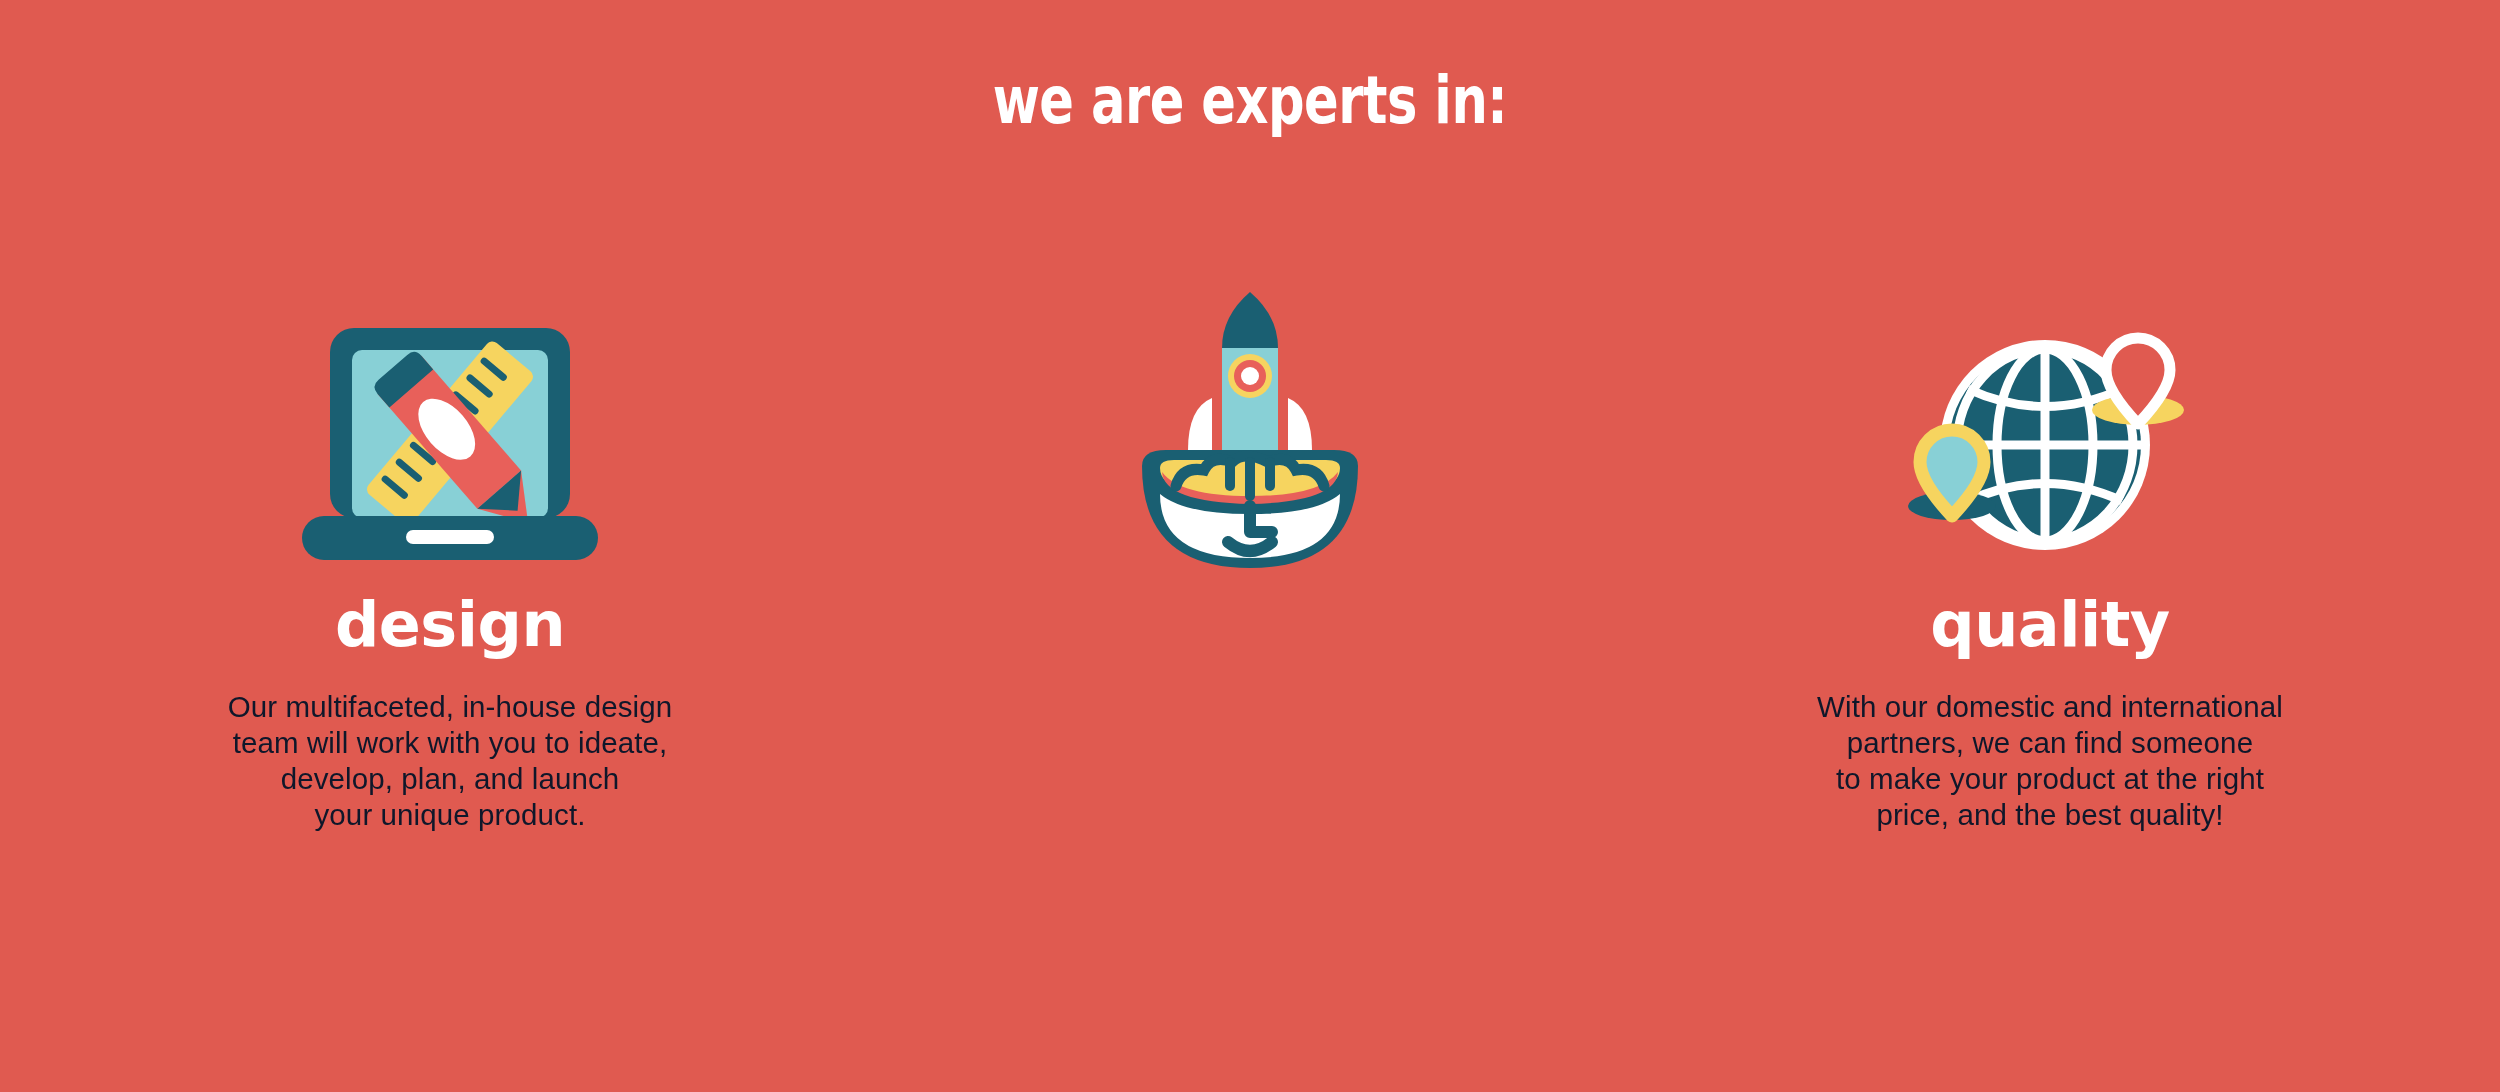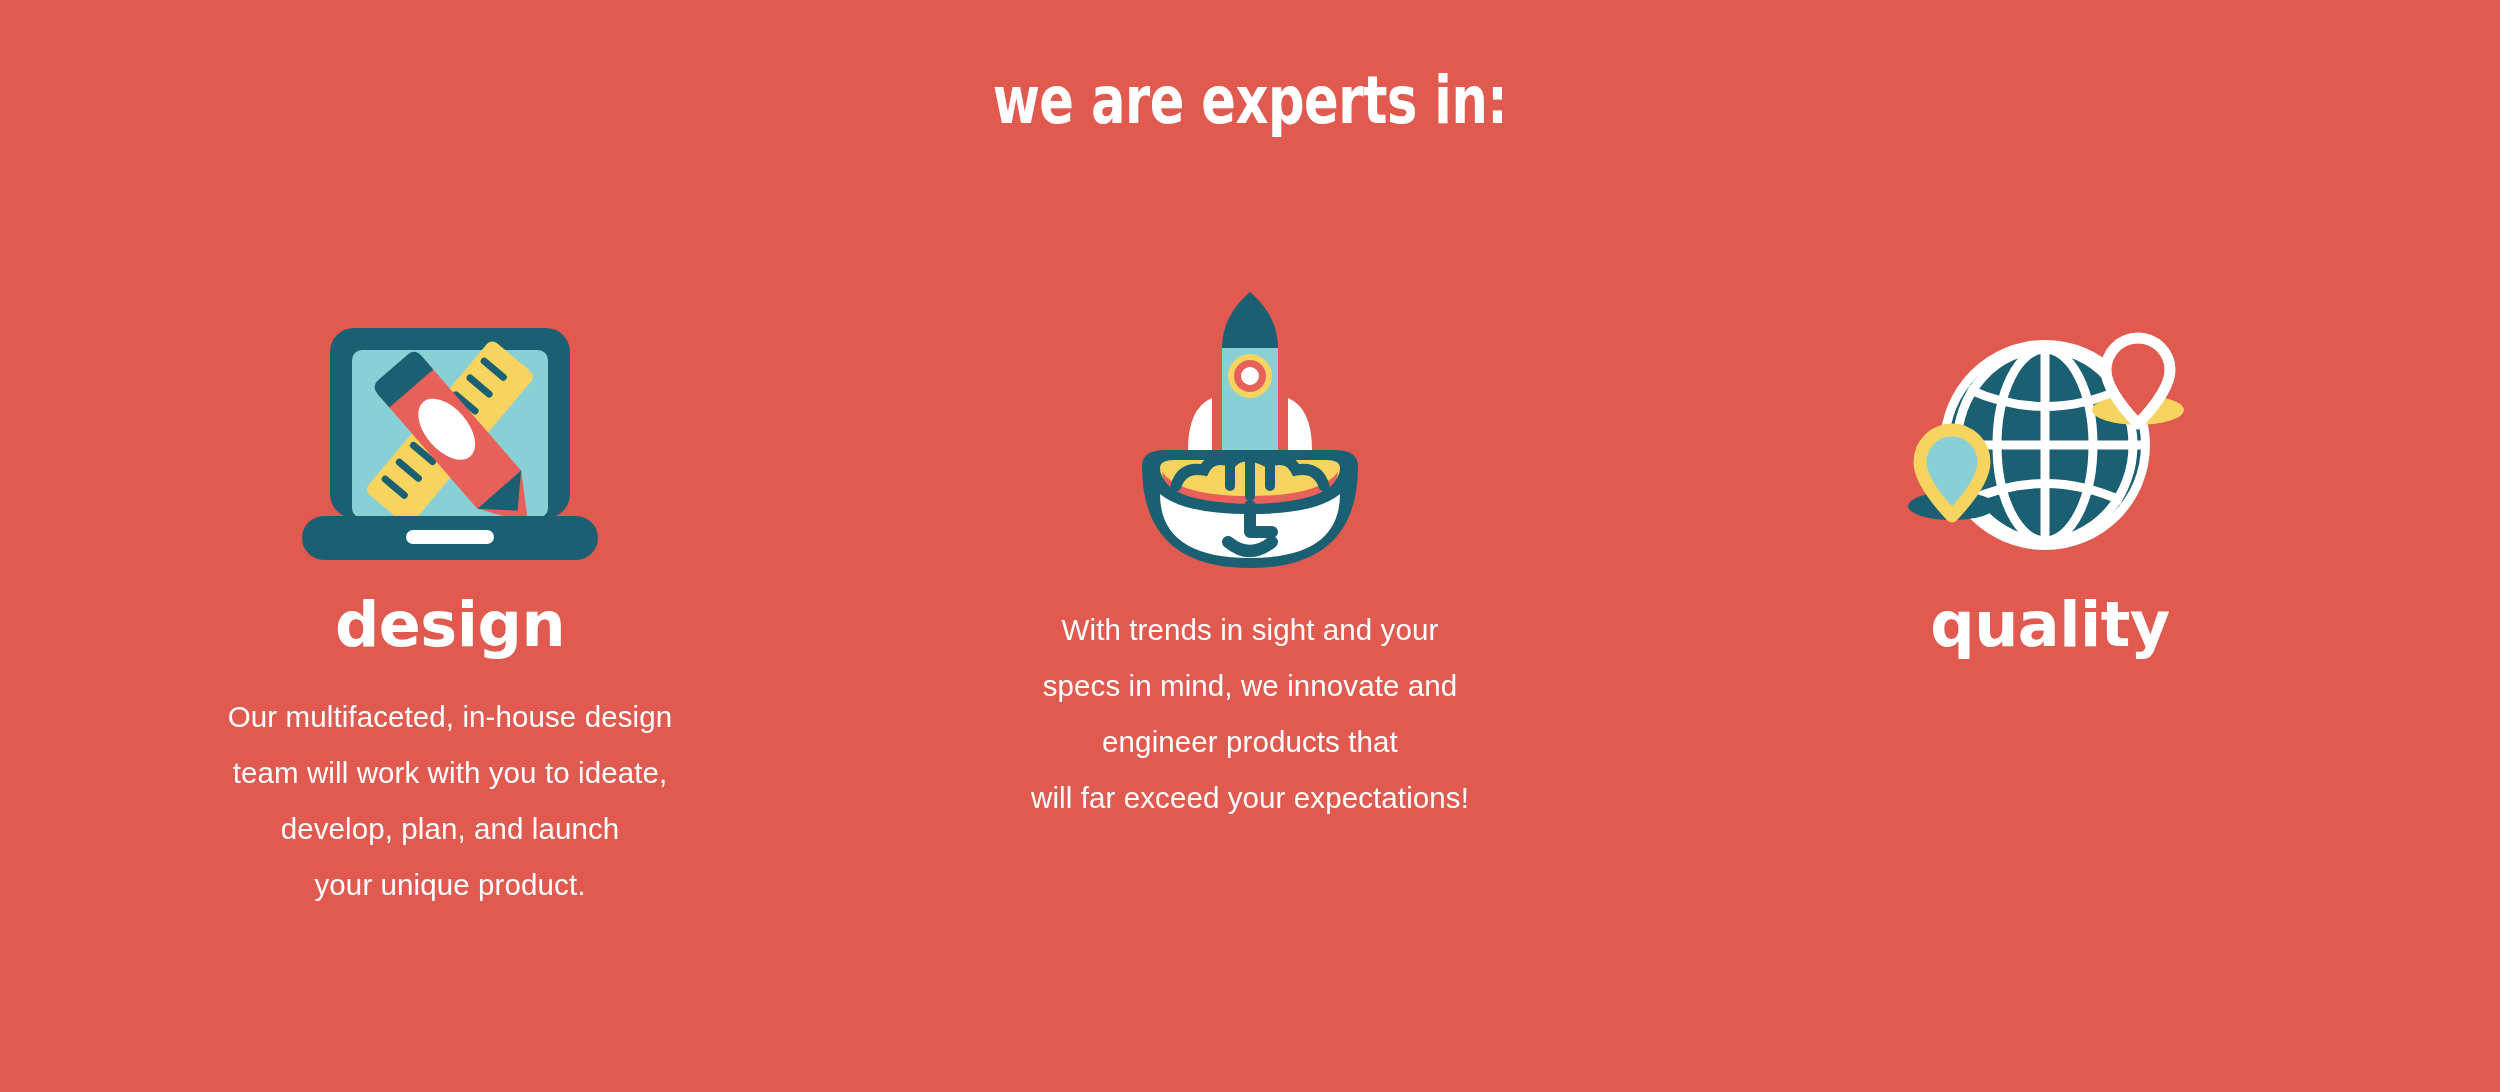--- a/index.html
+++ b/index.html
@@ -76,25 +76,25 @@
     font-family: "DejaVu Sans", "Liberation Sans", sans-serif;
     font-weight: 700;
     font-size: 62px;
     line-height: 1.05;
     letter-spacing: -0.5px;
     text-align: center;
   }
 
   .col-body {
     margin-top: 32px;
-    color: #ffffff;
+    color: #0f172a;
     font-family: "Liberation Sans", "DejaVu Sans", sans-serif;
     font-weight: 400;
     font-size: 29.5px;
-    line-height: 56px;
+    line-height: 36px;
     text-align: center;
     letter-spacing: 0.1px;
     white-space: pre-line;
   }
 
   svg { display: block; }
 </style>
 </head>
 <body>
 
@@ -187,24 +187,20 @@
               <line x1="130" y1="172" x2="130" y2="206"></line>
               <line x1="150" y1="172" x2="150" y2="196"></line>
             </g>
 
             <path d="M130 216 L130 242 L152 242" fill="none" stroke="#1A5F72" stroke-width="12" stroke-linecap="round" stroke-linejoin="round"></path>
 
             <path d="M108 252 Q130 270 152 252" fill="none" stroke="#1A5F72" stroke-width="12" stroke-linecap="round"></path>
           </svg>
         </span>
       </div>
-      <div class="col-body">With trends in sight and your
-specs in mind, we innovate and
-engineer products that
-will far exceed your expectations!</div>
     </div>
 
     <div class="col">
       <div class="icon-slot">
         <span>
           <svg width="300" height="250" viewBox="0 0 300 250" aria-hidden="true">
 
             <g transform="translate(20,12)">
               <circle cx="125" cy="113" r="105" fill="#FFFFFF"></circle>
               <circle cx="125" cy="113" r="96" fill="#1A5F72"></circle>
@@ -226,16 +222,20 @@
 
             <path d="M238 18 A32 32 0 0 1 270 50 Q270 70 238 104 Q206 70 206 50 A32 32 0 0 1 238 18 Z" fill="#E05A50" stroke="#FFFFFF" stroke-width="11" stroke-linejoin="round"></path>
 
             <ellipse cx="52" cy="186" rx="44" ry="14" fill="#1A5F72"></ellipse>
 
             <path d="M52 110 A32 32 0 0 1 84 142 Q84 162 52 196 Q20 162 20 142 A32 32 0 0 1 52 110 Z" fill="#88D0D6" stroke="#F6D45F" stroke-width="13" stroke-linejoin="round"></path>
           </svg>
         </span>
       </div>
       <div class="col-title">quality</div>
+      <div class="col-body">With our domestic and international
+partners, we can find someone
+to make your product at the right
+price, and the best quality!</div>
     </div>
 
   </div>
 </div>
 
 </body></html>

